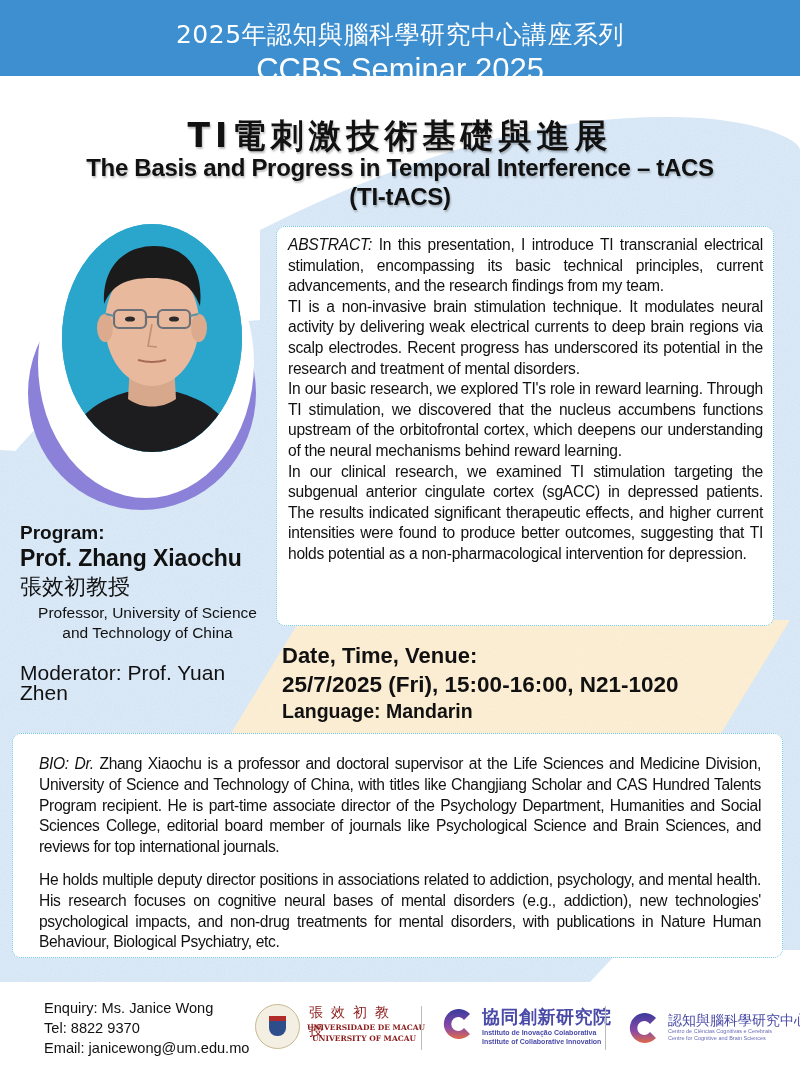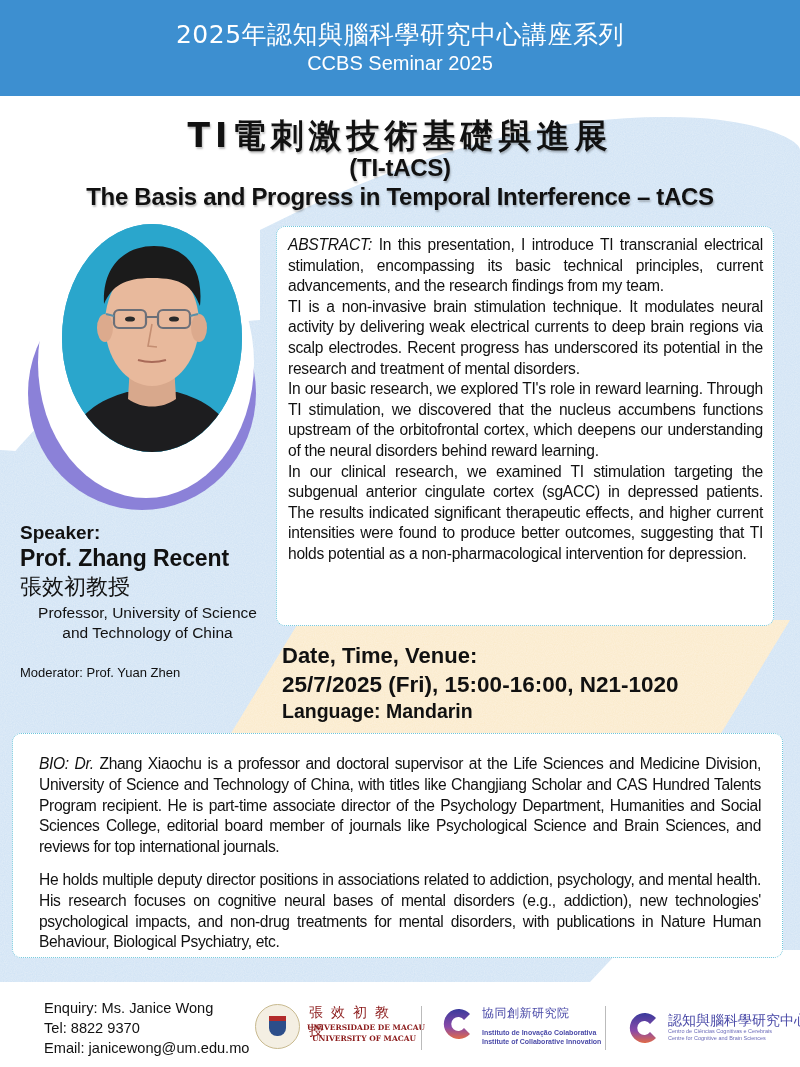--- a/index.html
+++ b/index.html
@@ -3,25 +3,25 @@
 <meta charset="utf-8">
 <style>
   * { box-sizing: border-box; margin: 0; padding: 0; }
   html, body { width: 800px; height: 1067px; overflow: hidden; background: #ffffff; }
   body { position: relative; font-family: "Liberation Sans", sans-serif; color: #111; }
 
   
   .bg-layer { position: absolute; left: 0; top: 0; width: 800px; height: 1067px; z-index: 0; }
 
   .header {
-    position: absolute; left: 0; top: 0; width: 800px; height: 96px;
+    position: absolute; left: 0; top: 0; width: 800px; height: 76px;
     background: #3d8fd0; color: #fff; text-align: center; z-index: 2;
   }
   .header .line1 { position: absolute; top: 18px; left: 0; width: 100%; font-size: 25px; font-family: "DejaVu Sans", sans-serif; letter-spacing: 0.5px; }
-  .header .line2 { position: absolute; top: 52px; left: 0; width: 100%; font-size: 20px; font-family: "Liberation Sans", sans-serif; }
+  .header .line2 { position: absolute; top: 52px; left: 0; width: 100%; font-size: 31px; font-family: "Liberation Sans", sans-serif; }
 
   .title-zh {
     position: absolute; top: 114px; left: 0; width: 800px; text-align: center;
     font-size: 33px; font-weight: bold; letter-spacing: 5px; z-index: 2;
     font-family: "DejaVu Sans", sans-serif; text-shadow: 1px 2px 2px rgba(0,0,0,0.25);
   }
   .title-en {
     position: absolute; top: 153px; left: 0; width: 800px; text-align: center;
     font-size: 24px; font-weight: bold; line-height: 29px; z-index: 2;
     text-shadow: 1px 2px 2px rgba(0,0,0,0.25); letter-spacing: -0.3px;
@@ -48,21 +48,21 @@
     font-family: "Liberation Sans", sans-serif; letter-spacing: -0.25px; color: #111;
   }
   .abstract-box p { margin: 0; }
   .abstract-box .label { font-style: italic; }
 
   .speaker { position: absolute; left: 20px; top: 522px; width: 255px; z-index: 3; }
   .speaker .lbl { font-size: 19px; font-weight: bold; line-height: 22px; }
   .speaker .name { font-size: 23px; font-weight: bold; line-height: 28px; letter-spacing: -0.1px; }
   .speaker .zh { font-size: 22px; line-height: 28px; font-family: "DejaVu Sans", sans-serif; margin-top: 1px; }
   .speaker .affil { font-size: 15.5px; line-height: 20px; margin-top: 2px; text-align: center; }
-  .speaker .mod { font-size: 13px; line-height: 20px; margin-top: 20px; }
+  .speaker .mod { font-size: 21px; line-height: 20px; margin-top: 20px; }
 
   .event { position: absolute; left: 282px; top: 642px; z-index: 3; }
   .event .l1 { font-size: 22px; font-weight: bold; line-height: 28px; }
   .event .l2 { font-size: 22.5px; font-weight: bold; line-height: 29px; }
   .event .l3 { font-size: 19.5px; font-weight: bold; line-height: 25px; }
 
   .bio-box {
     position: absolute; left: 12px; top: 733px; width: 771px; height: 225px;
     background: #fff; border: 1.5px dotted #6fc6dc; border-radius: 9px; z-index: 3;
     padding: 8px 9px 6px 14px; font-size: 15.6px; line-height: 20.8px; text-align: justify;
@@ -79,21 +79,21 @@
   .um-crest .shield { position: absolute; left: 13px; top: 11px; width: 17px; height: 20px; background: #2d4e8a; border-radius: 0 0 8px 8px; border-top: 5px solid #b22b2b; }
   .um-zh { position: absolute; left: 54px; top: 0; font-size: 14px; color: #8b1a1a; letter-spacing: 8px; font-family: "DejaVu Serif", serif; }
   .um-pt { position: absolute; left: 52px; top: 19px; font-size: 7.5px; color: #8b1a1a; font-weight: bold; font-family: "DejaVu Serif", serif; white-space: nowrap; }
   .um-en { position: absolute; left: 57px; top: 30px; font-size: 7.5px; color: #8b1a1a; font-weight: bold; font-family: "DejaVu Serif", serif; white-space: nowrap; }
 
   .divider { position: absolute; top: 24px; width: 1px; height: 44px; background: #bbb; }
 
   .logo-ici { position: absolute; left: 440px; top: 22px; width: 150px; height: 48px; }
   .logo-ccbs { position: absolute; left: 626px; top: 26px; width: 160px; height: 40px; }
   .c-mark { position: absolute; left: 0; top: 2px; width: 36px; height: 36px; }
-  .ici-zh { position: absolute; left: 42px; top: 1px; font-size: 12px; font-weight: normal; color: #4a4aa8; font-family: "DejaVu Sans", sans-serif; white-space: nowrap; letter-spacing: 0.5px; }
+  .ici-zh { position: absolute; left: 42px; top: 1px; font-size: 18px; font-weight: bold; color: #4a4aa8; font-family: "DejaVu Sans", sans-serif; white-space: nowrap; letter-spacing: 0.5px; }
   .ici-pt { position: absolute; left: 42px; top: 25px; font-size: 7px; color: #4a4aa8; font-weight: bold; white-space: nowrap; }
   .ici-en { position: absolute; left: 42px; top: 34px; font-size: 7px; color: #4a4aa8; font-weight: bold; white-space: nowrap; }
   .ccbs-zh { position: absolute; left: 42px; top: 4px; font-size: 14px; color: #4a4aa8; font-family: "DejaVu Sans", sans-serif; white-space: nowrap; }
   .ccbs-pt { position: absolute; left: 42px; top: 20px; font-size: 5.5px; color: #6a6ab8; white-space: nowrap; }
   .ccbs-en { position: absolute; left: 42px; top: 27px; font-size: 5.5px; color: #6a6ab8; white-space: nowrap; }
 </style>
 </head>
 <body>
 
 <svg class="bg-layer" viewBox="0 0 800 1067" width="800" height="1067">
@@ -118,22 +118,22 @@
   <path d="M 590 982 L 620 950 L 800 950 L 800 982 Z" fill="#ffffff"></path>
 </svg>
 
 <header class="header">
   <div class="line1">2025年認知與腦科學研究中心講座系列</div>
   <div class="line2">CCBS Seminar 2025</div>
 </header>
 
 <h1 class="title-zh">TI電刺激技術基礎與進展</h1>
 <div class="title-en">
+  <div>The Basis and Progress in Temporal Interference – tACS</div>
   <div>(TI-tACS)</div>
-  <div>The Basis and Progress in Temporal Interference – tACS</div>
 </div>
 
 <div class="photo-wrap">
   <div class="photo-ring"></div>
   <div class="photo-white"></div>
   <div class="photo-oval">
     <svg width="180" height="228" viewBox="0 0 180 228">
       <rect width="180" height="228" fill="#2aa6cc"></rect>
 
       <path d="M 5 228 C 10 190, 40 175, 65 168 L 115 168 C 140 175, 170 190, 175 228 Z" fill="#1d1d1f"></path>
@@ -158,27 +158,27 @@
 
       <path d="M 90 100 L 86 122 L 95 123" fill="none" stroke="#c48e72" stroke-width="1.6"></path>
       <path d="M 76 136 Q 90 140 104 136" fill="none" stroke="#a86a58" stroke-width="2.2"></path>
     </svg>
   </div>
 </div>
 
 <section class="abstract-box">
   <p><span class="label">ABSTRACT:</span><span> In this presentation, I introduce TI transcranial electrical stimulation, encompassing its basic technical principles, current advancements, and the research findings from my team.</span></p>
   <p>TI is a non-invasive brain stimulation technique. It modulates neural activity by delivering weak electrical currents to deep brain regions via scalp electrodes. Recent progress has underscored its potential in the research and treatment of mental disorders.</p>
-  <p>In our basic research, we explored TI's role in reward learning. Through TI stimulation, we discovered that the nucleus accumbens functions upstream of the orbitofrontal cortex, which deepens our understanding of the neural disorders behind reward learning.</p>
+  <p>In our basic research, we explored TI's role in reward learning. Through TI stimulation, we discovered that the nucleus accumbens functions upstream of the orbitofrontal cortex, which deepens our understanding of the neural mechanisms behind reward learning.</p>
   <p>In our clinical research, we examined TI stimulation targeting the subgenual anterior cingulate cortex (sgACC) in depressed patients. The results indicated significant therapeutic effects, and higher current intensities were found to produce better outcomes, suggesting that TI holds potential as a non-pharmacological intervention for depression.</p>
 </section>
 
 <section class="speaker">
-  <div class="lbl">Speaker:</div>
-  <div class="name">Prof. Zhang Recent</div>
+  <div class="lbl">Program:</div>
+  <div class="name">Prof. Zhang Xiaochu</div>
   <div class="zh">張效初教授</div>
   <div class="affil">
     <div>Professor, University of Science</div>
     <div>and Technology of China</div>
   </div>
   <div class="mod">Moderator: Prof. Yuan Zhen</div>
 </section>
 
 <section class="event">
   <div class="l1">Date, Time, Venue:</div>

